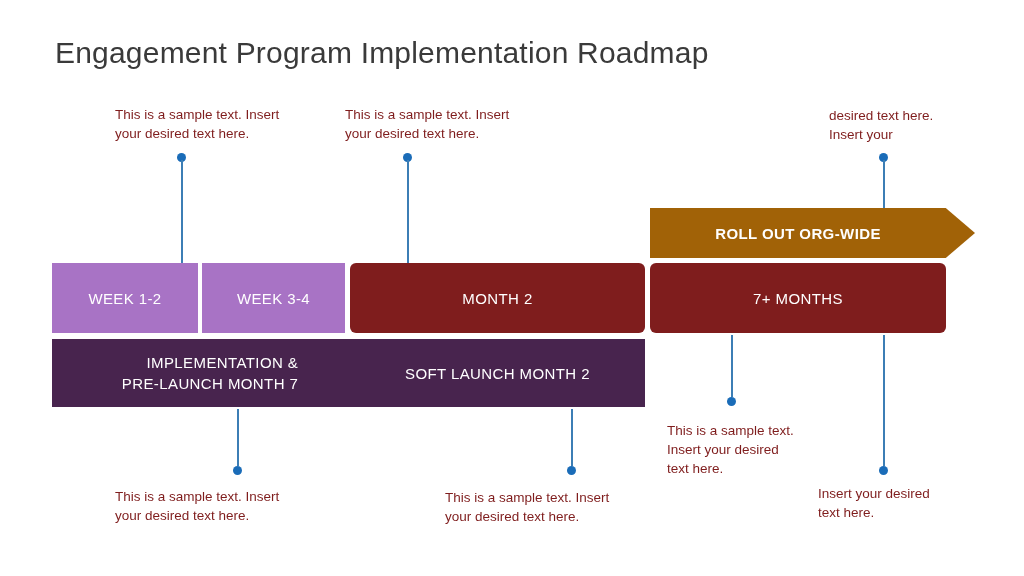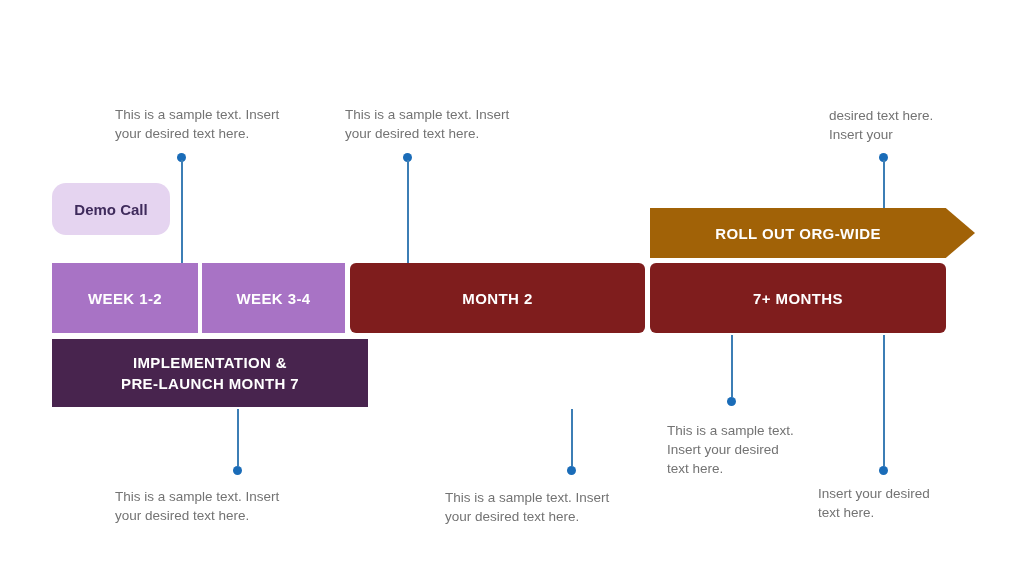--- a/index.html
+++ b/index.html
@@ -15,21 +15,21 @@
   .title {
     position: absolute;
     left: 55px; top: 36px;
     font-size: 30px;
     font-weight: 400;
     color: #3a3a3a;
     letter-spacing: 0.2px;
   }
   .callout {
     position: absolute;
-    color: #737373;
+    color: #7f1d1d;
     font-size: 13.5px;
     line-height: 19px;
   }
   .leader-line {
     position: absolute;
     width: 1.5px;
     background: #3c7eb5;
   }
   .leader-dot {
     position: absolute;
@@ -44,24 +44,24 @@
     background: #e5d4f0;
     border-radius: 14px;
     display: flex; align-items: center; justify-content: center;
     font-size: 15px; font-weight: 700;
     color: #3f2b5c;
   }
   .bar {
     position: absolute;
     display: flex; align-items: center; justify-content: center;
     color: #ffffff;
-    font-weight: 700;
+    font-weight: 400;
     font-size: 15px;
     letter-spacing: 0.4px;
-    text-align: center;
+    text-align: right;
   }
   .row1 { top: 263px; height: 70px; }
   .row2 { top: 339px; height: 68px; line-height: 21px; }
   .bar.week  { background: #a873c5; }
   .bar.month { background: #7f1d1d; border-radius: 6px; }
   .bar.dark  { background: #48244e; }
   .rollout-arrow {
     position: absolute;
     left: 650px; top: 208px;
     width: 325px; height: 50px;
@@ -71,20 +71,21 @@
     padding-right: 29px;
     color: #ffffff; font-weight: 700; font-size: 15px;
     letter-spacing: 0.4px;
   }
 </style>
 </head>
 <body>
 
 <div class="slide">
 
+  <div class="title">Engagement Program Implementation Roadmap</div>
 
   <div class="callout" style="left:115px; top:105px; width:210px;">
     <div>This is a sample text. Insert</div>
     <div>your desired text here.</div>
   </div>
   <div class="callout" style="left:345px; top:105px; width:210px;">
     <div>This is a sample text. Insert</div>
     <div>your desired text here.</div>
   </div>
   <div class="callout" style="left:829px; top:106px; width:140px;">
@@ -92,23 +93,20 @@
     <div>Insert your</div>
   </div>
 
   <div class="leader-dot" style="left:177px; top:153px;"></div>
   <div class="leader-line" style="left:181px; top:160px; height:103px;"></div>
   <div class="leader-dot" style="left:403px; top:153px;"></div>
   <div class="leader-line" style="left:407px; top:160px; height:103px;"></div>
   <div class="leader-dot" style="left:879px; top:153px;"></div>
   <div class="leader-line" style="left:883px; top:160px; height:48px;"></div>
 
-  <div class="badge">
-    <span>Demo Call</span>
-  </div>
 
   <div class="rollout-arrow">
     <span>ROLL OUT ORG-WIDE</span>
   </div>
 
   <div class="bar week row1" style="left:52px; width:146px;">
     <span>WEEK 1-2</span>
   </div>
   <div class="bar week row1" style="left:202px; width:143px;">
     <span>WEEK 3-4</span>
@@ -118,20 +116,23 @@
   </div>
   <div class="bar month row1" style="left:650px; width:296px;">
     <span>7+ MONTHS</span>
   </div>
 
   <div class="bar dark row2" style="left:52px; width:316px;">
     <span>
       <span style="display:block;">IMPLEMENTATION &amp;</span>
       <span style="display:block;">PRE-LAUNCH MONTH 7</span>
     </span>
+  </div>
+  <div class="bar dark row2" style="left:350px; width:295px;">
+    <span>SOFT LAUNCH MONTH 2</span>
   </div>
 
   <div class="leader-line" style="left:237px; top:409px; height:57px;"></div>
   <div class="leader-dot" style="left:233px; top:466px;"></div>
 
   <div class="leader-line" style="left:571px; top:409px; height:57px;"></div>
   <div class="leader-dot" style="left:567px; top:466px;"></div>
 
   <div class="leader-line" style="left:731px; top:335px; height:62px;"></div>
   <div class="leader-dot" style="left:727px; top:397px;"></div>

